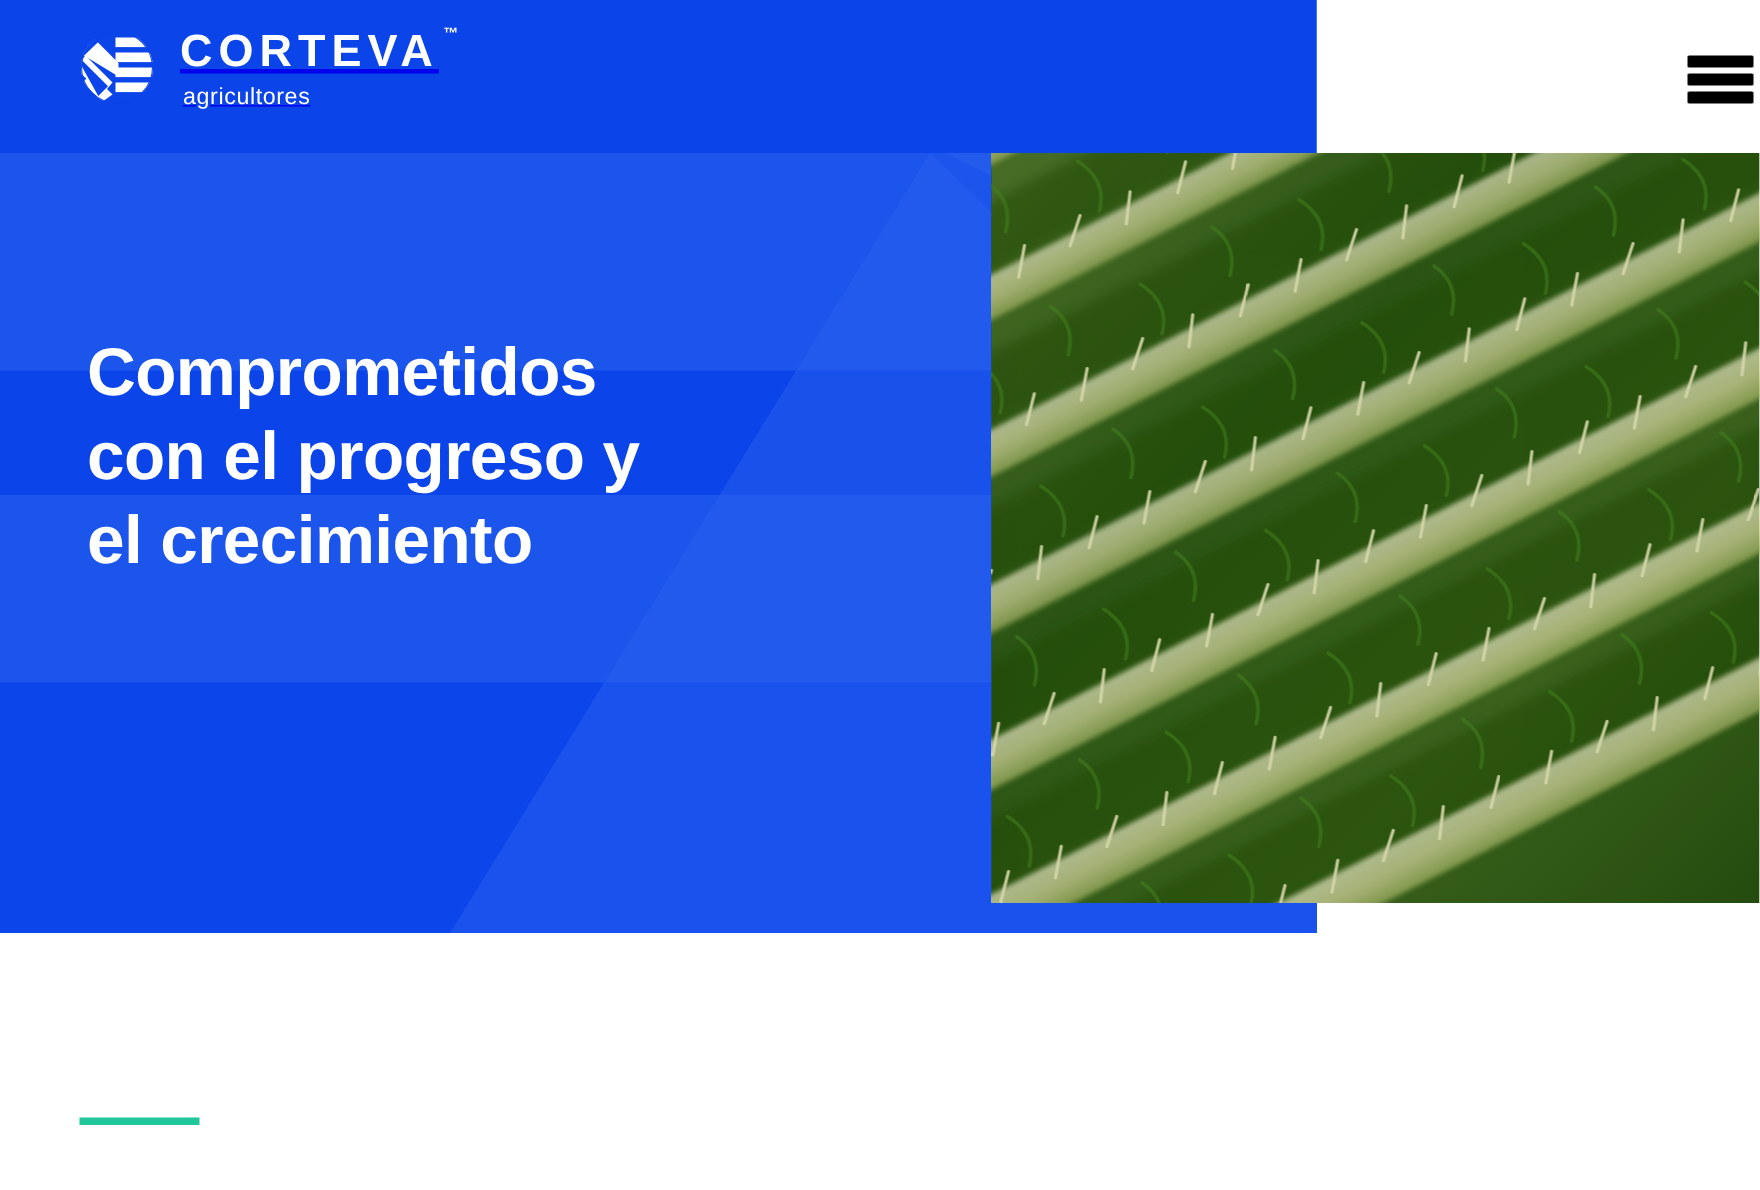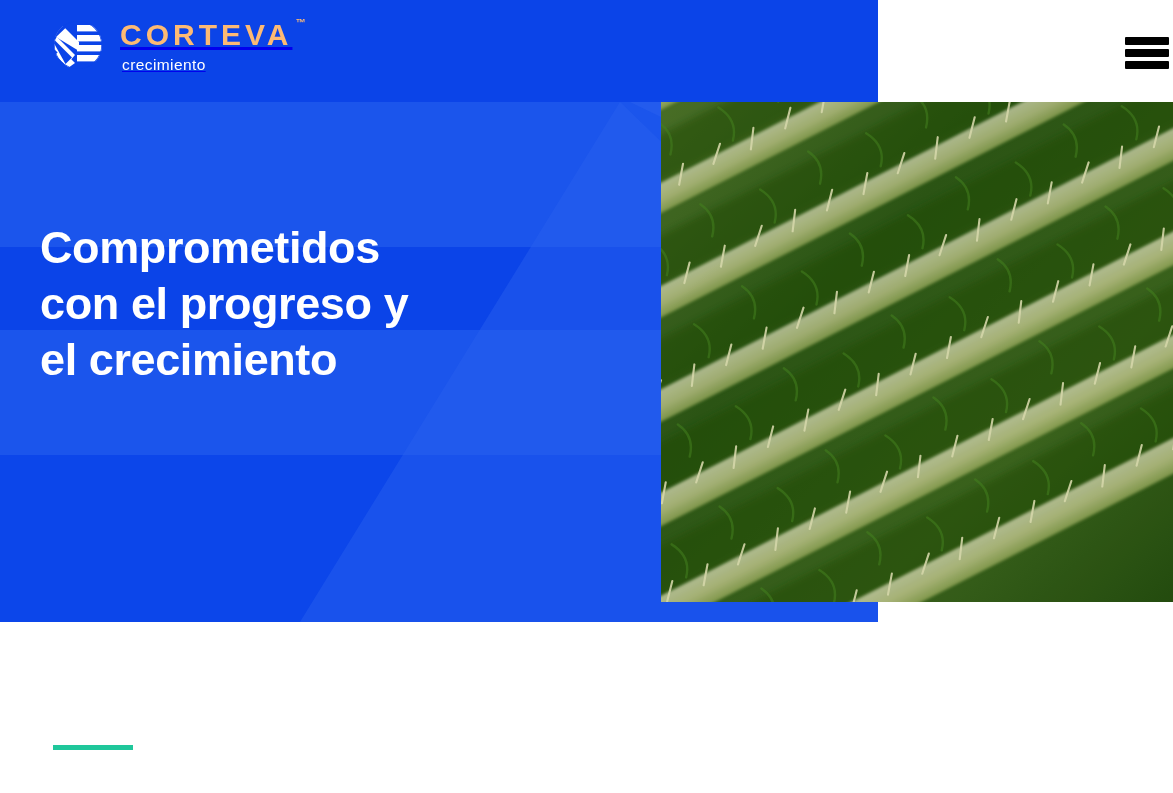--- a/index.html
+++ b/index.html
@@ -23,21 +23,21 @@
     position:absolute; left:878px; top:0; width:295px; height:102px;
     background:#ffffff; z-index:6;
   }
   .brand{
     position:absolute; left:53px; top:18px;
     display:flex; align-items:center; gap:17px;
   }
   .logo-mark{ width:50px; height:50px; display:block; }
   .brand-text{ display:block; padding-top:2px; }
   .brand-name{
-    display:block; color:#fdba74; font-weight:bold;
+    display:block; color:#ffffff; font-weight:bold;
     font-size:30px; letter-spacing:4.0px; line-height:1;
     position:relative; white-space:nowrap;
   }
   .brand-tm{
     position:absolute; right:-13px; top:-2px;
     font-size:10px; letter-spacing:0; font-weight:bold;
   }
   .brand-sub{
     display:block; color:#ffffff; font-size:15.5px;
     letter-spacing:0.4px; line-height:1; margin-top:7px; margin-left:2px;
@@ -65,21 +65,21 @@
   .band.b4{ top:353px; height:167px; background:#0c46ea; }
 
   
   .diagonal{
     position:absolute; left:0; top:0; width:878px; height:520px;
     pointer-events:none;
   }
 
   
   .hero-copy{
-    position:absolute; left:40px; top:118px; width:520px; z-index:4;
+    position:absolute; left:58px; top:118px; width:520px; z-index:4;
   }
   .hero-title{
     color:#ffffff; font-size:45px; font-weight:bold;
     line-height:56px; letter-spacing:-0.4px; white-space:pre-line;
   }
   .hero-body{
     color:#ffffff; font-size:22.5px; font-weight:normal;
     line-height:41.5px; letter-spacing:0.05px;
     margin-top:17px; white-space:pre-line;
   }
@@ -128,21 +128,21 @@
             <g fill="#0b44e8">
               <polygon points="7.5,2 13,7.5 0,20 0,10"></polygon>
               <polygon points="0,21.5 1.5,20 19,37.5 12.5,44"></polygon>
             </g>
             <circle cx="25" cy="25" r="24" fill="none" stroke="#0b44e8" stroke-width="1.4"></circle>
           </g>
         </svg>
       </span>
       <span class="brand-text">
         <span class="brand-name">CORTEVA<span class="brand-tm">™</span></span>
-        <span class="brand-sub">crecimiento</span>
+        <span class="brand-sub">agricultores</span>
       </span>
     </a>
   </div>
 
   <div class="header-right">
     <div class="menu-btn" role="button">
       <span class="bar"></span>
       <span class="bar"></span>
       <span class="bar"></span>
     </div>

